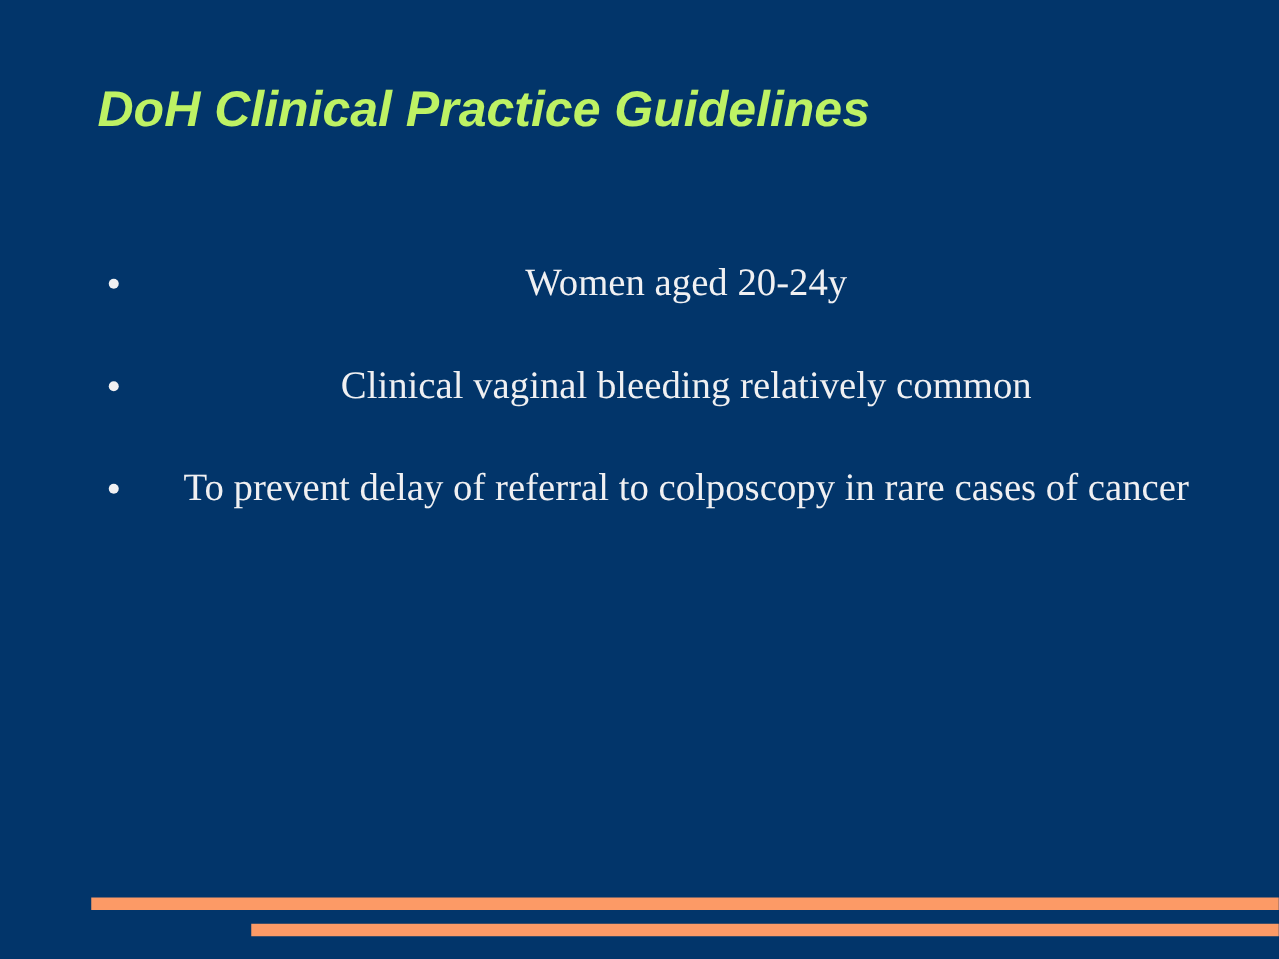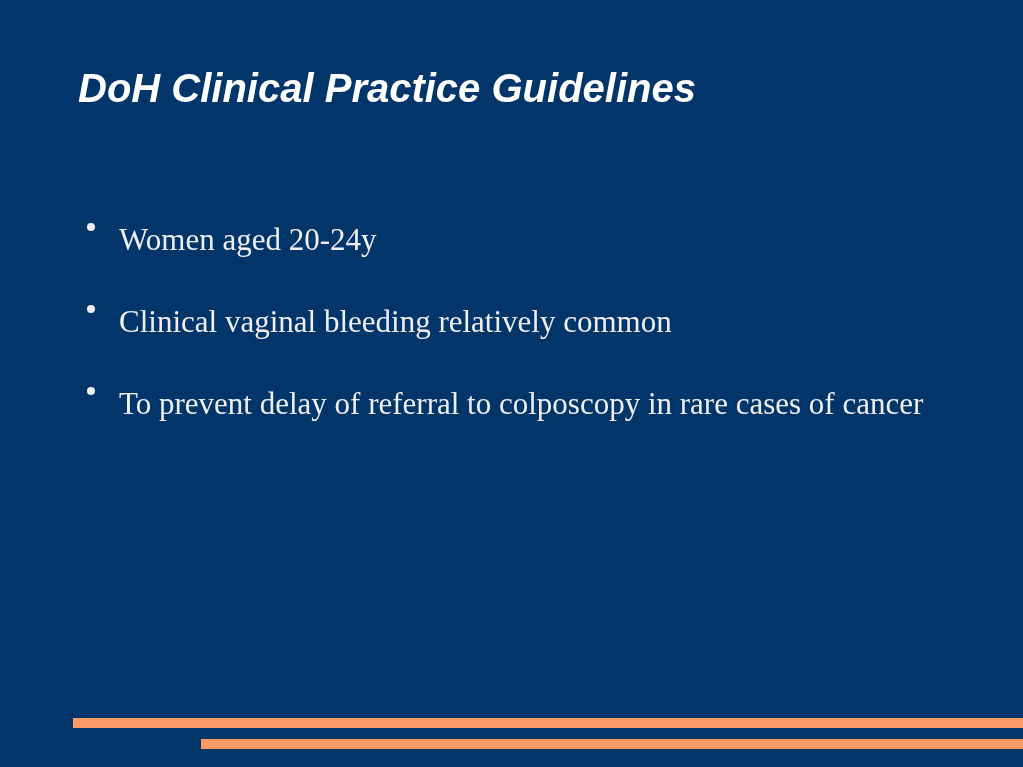--- a/index.html
+++ b/index.html
@@ -6,34 +6,34 @@
   body {
     width: 1023px; height: 767px; overflow: hidden;
     background: #02356a;
     position: relative;
   }
   .slide { position: absolute; left: 0; top: 0; width: 1023px; height: 767px; background: #02356a; }
   .title {
     position: absolute; left: 78px; top: 66px;
     font-family: "Liberation Sans", sans-serif;
     font-weight: bold; font-style: italic;
-    font-size: 40px; color: #ffffff;
+    font-size: 40px; color: #bef264;
     white-space: nowrap; letter-spacing: 0px;
   }
   .bullets { position: absolute; left: 84px; top: 200px; width: 900px; margin: 0; padding: 0; list-style: none; }
   .bullet {
     position: absolute; left: 0;
     font-family: "Liberation Serif", serif;
     font-size: 31px; color: #f0f0f2; line-height: 40px;
   }
   .bullet .dot {
     position: absolute; left: 3px; top: 19px;
     width: 8px; height: 8px; border-radius: 50%; background: #f0f0f2;
   }
-  .bullet .text { position: absolute; left: 35px; top: 16px; width: 860px; }
+  .bullet .text { position: absolute; left: 35px; top: 2px; width: 860px; text-align: center; }
   .bar { position: absolute; background: #fc9a66; }
 </style>
 </head>
 <body>
 
 <div class="slide">
   <div class="title">DoH Clinical Practice Guidelines</div>
 
   <ul class="bullets">
     <li class="bullet" style="top:4px;">

